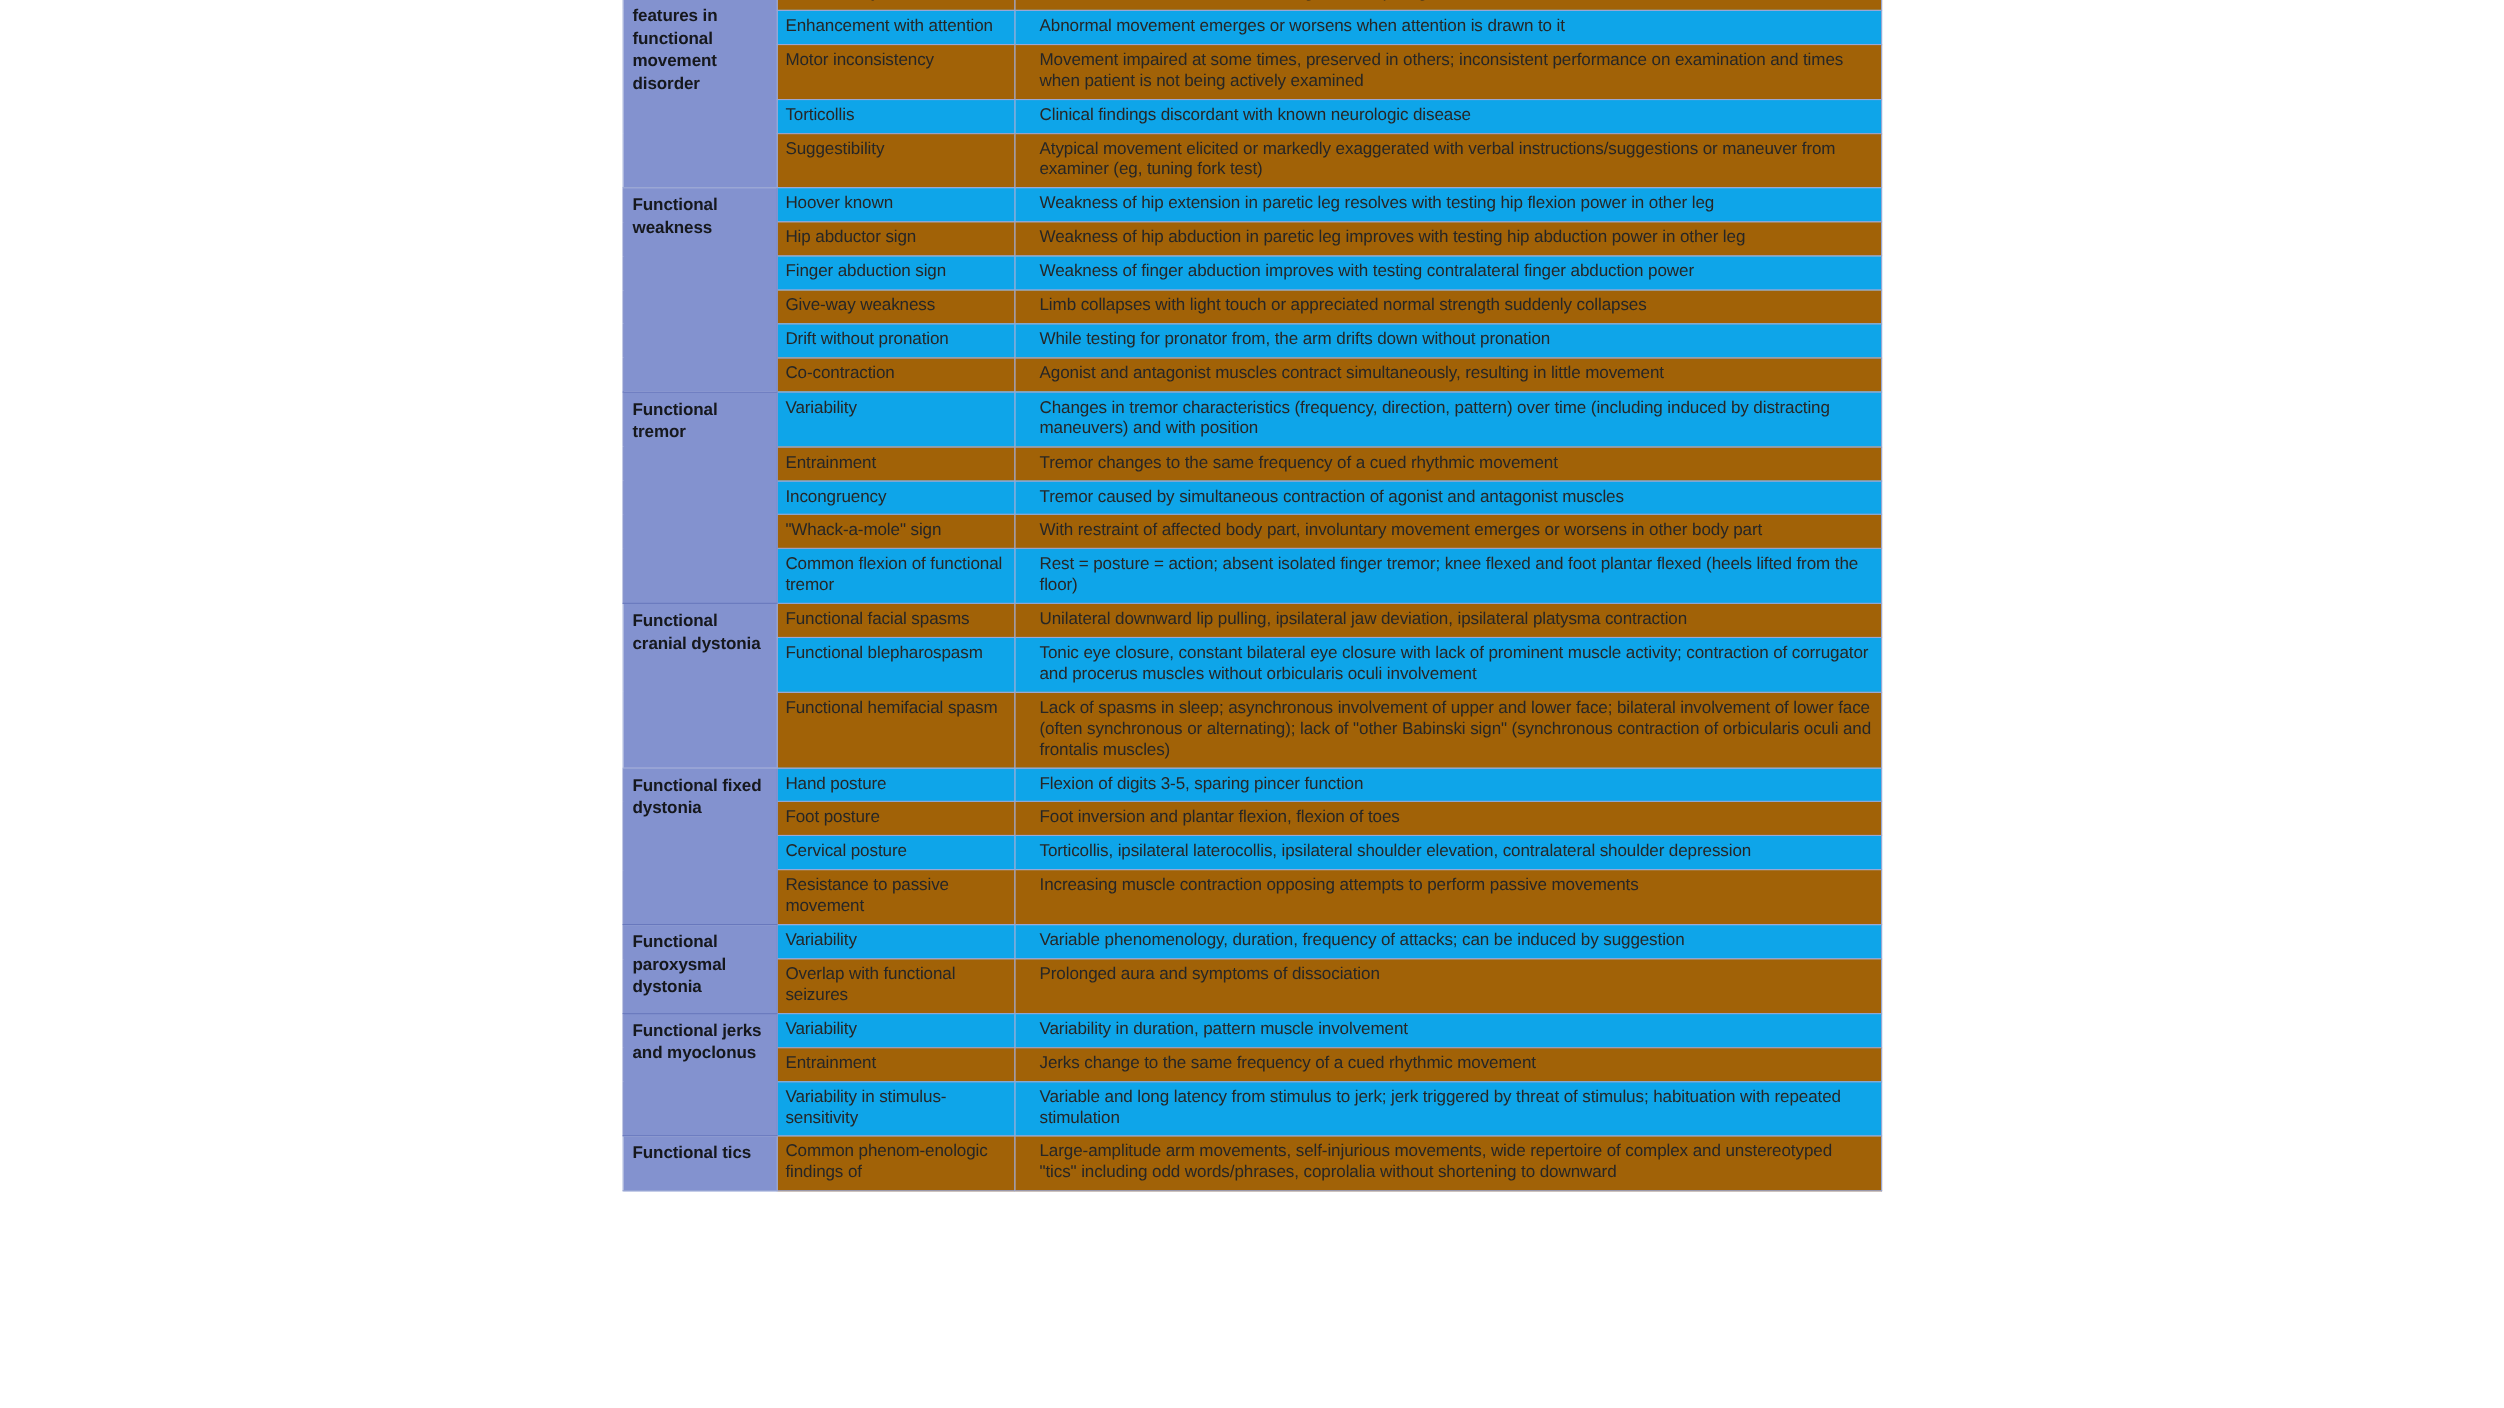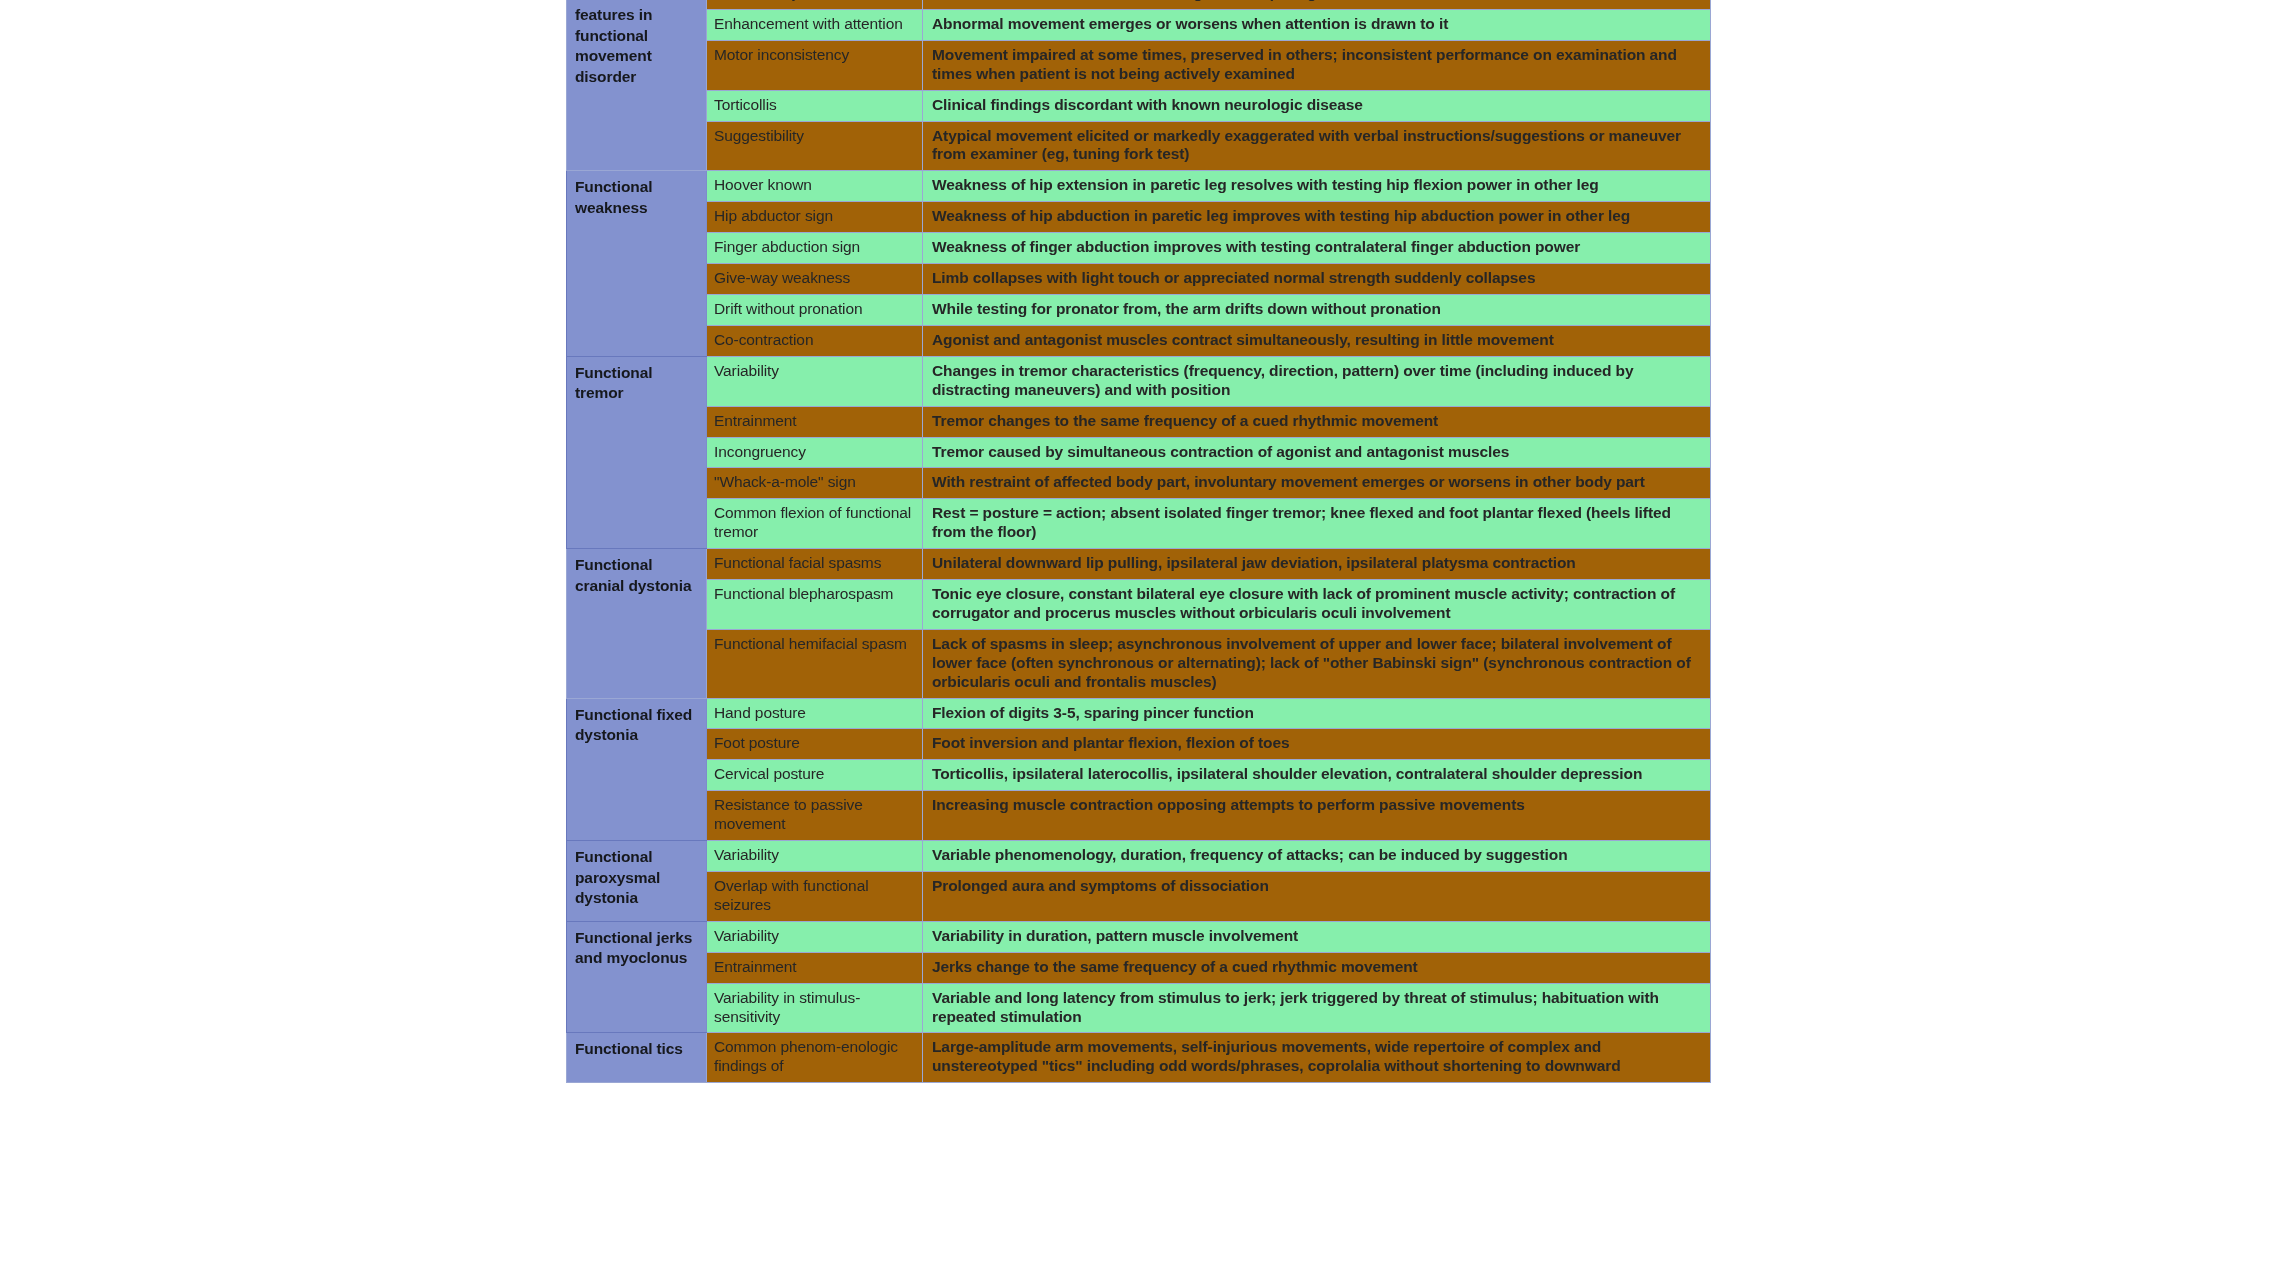--- a/index.html
+++ b/index.html
@@ -50,25 +50,25 @@
     color: #16181d;
     font-weight: bold;
     font-size: 15.5px;
     line-height: 1.32;
     padding: 6px 6px 6px 8px;
     border-right: 1px solid #7d8dcb;
     border-top: 1px solid #6878bd;
     border-bottom: 1px solid #6878bd;
     border-left: 1px solid #6878bd;
   }
-  td.sign, td.desc { background: #86efac; }
+  td.sign, td.desc { background: #0ea5e9; }
   tr.shade td.sign, tr.shade td.desc { background: #a16207; }
   tr.shade td { border-color: #9aa7d4; }
 
-  td.desc { padding-left: 9px; font-weight: bold; }
+  td.desc { padding-left: 22px; }
 </style>
 </head>
 <body>
 
 <div id="page">
   <div id="table-wrap">
     <table class="fmd-table">
       <colgroup>
         <col class="c-cat">
         <col class="c-sign">

